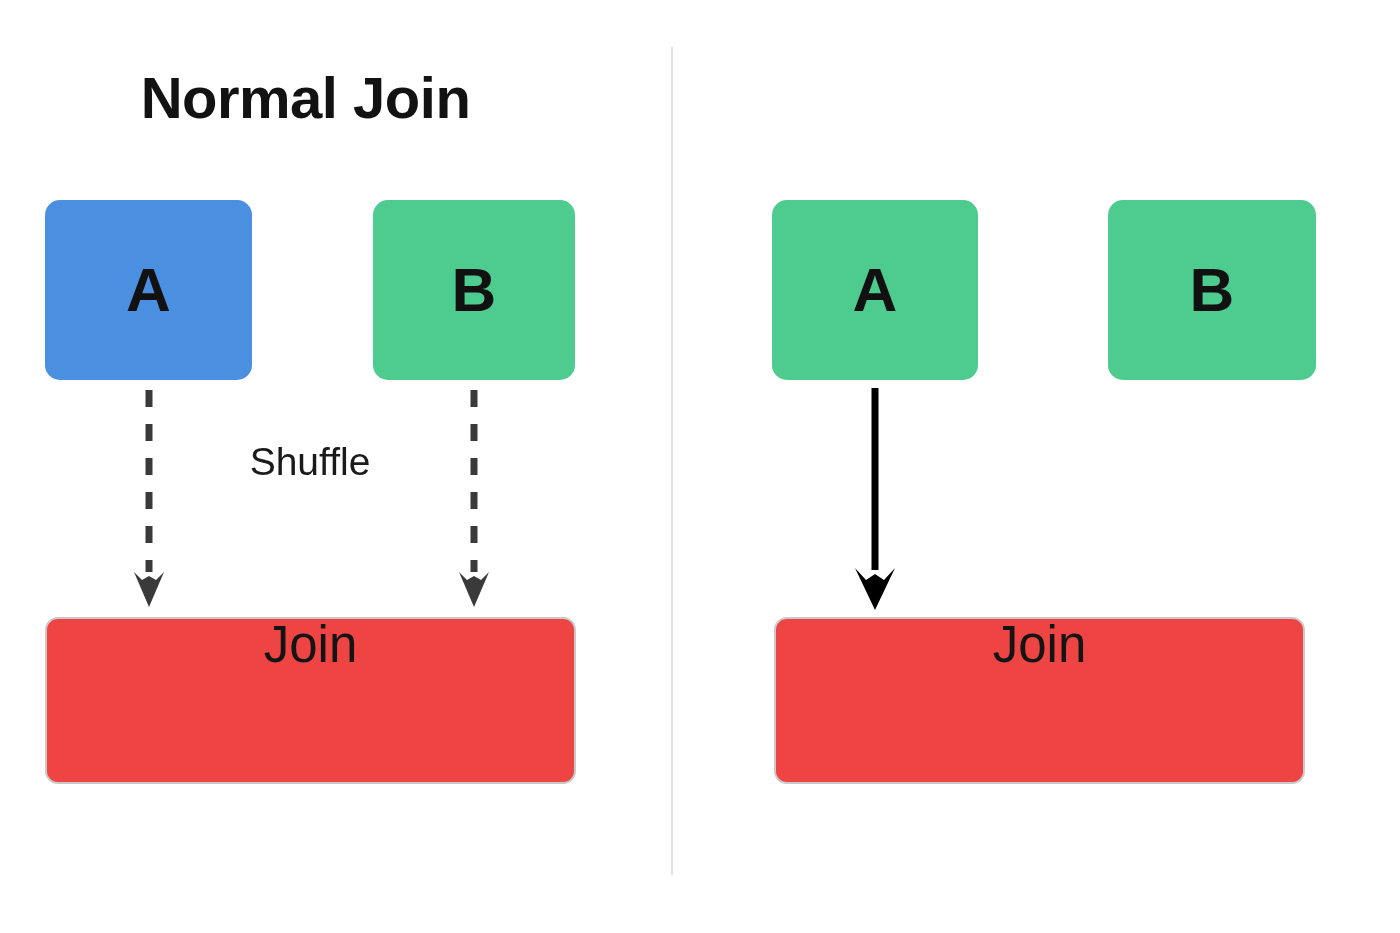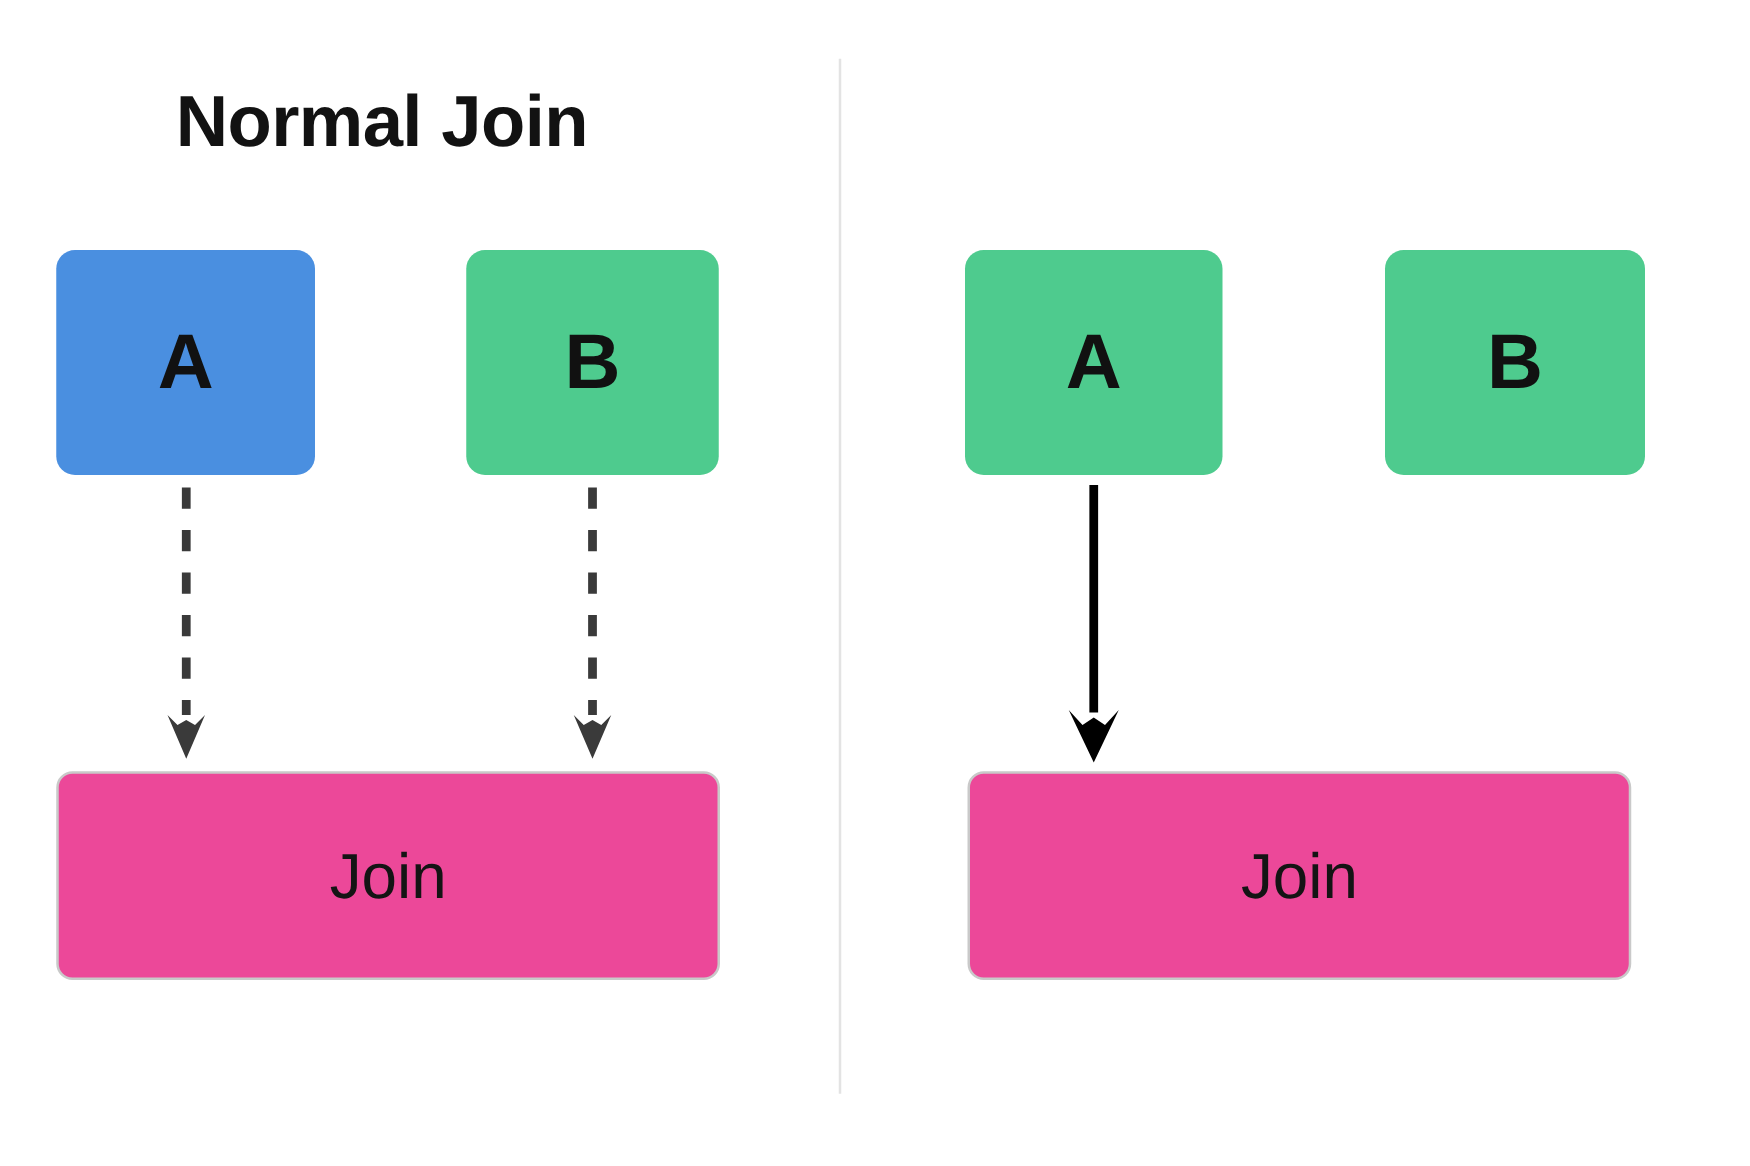--- a/index.html
+++ b/index.html
@@ -63,25 +63,25 @@
   }
 
   .box-a-left  { left: 45px;   top: 200px; width: 207px; height: 180px; }
   .box-b-left  { left: 373px;  top: 200px; width: 202px; height: 180px; }
   .box-a-right { left: 772px;  top: 200px; width: 206px; height: 180px; }
   .box-b-right { left: 1108px; top: 200px; width: 208px; height: 180px; }
 
   
   .join-box {
     position: absolute;
-    background: #ec4899;
+    background: #ef4444;
     border: 2px solid #c9c9c9;
     border-radius: 13px;
     display: flex;
-    align-items: center;
+    align-items: flex-start;
     justify-content: center;
     box-sizing: border-box;
   }
   .join-label {
     font-size: 51px;
     font-weight: 400;
     color: #141414;
     letter-spacing: 0px;
     line-height: 1;
   }
@@ -123,20 +123,21 @@
   <div class="panel-title left">Normal Join</div>
 
   <div class="ds-box box-a-left" style="background:#4a8fe0;">
     <span class="ds-label">A</span>
   </div>
 
   <div class="ds-box box-b-left" style="background:#4ecb8e;">
     <span class="ds-label">B</span>
   </div>
 
+  <div class="shuffle-label">Shuffle</div>
 
   <div class="join-box join-left">
     <span class="join-label">Join</span>
   </div>
 
 
   <div class="ds-box box-a-right" style="background:#4ecb8e;">
     <span class="ds-label">A</span>
   </div>
 

